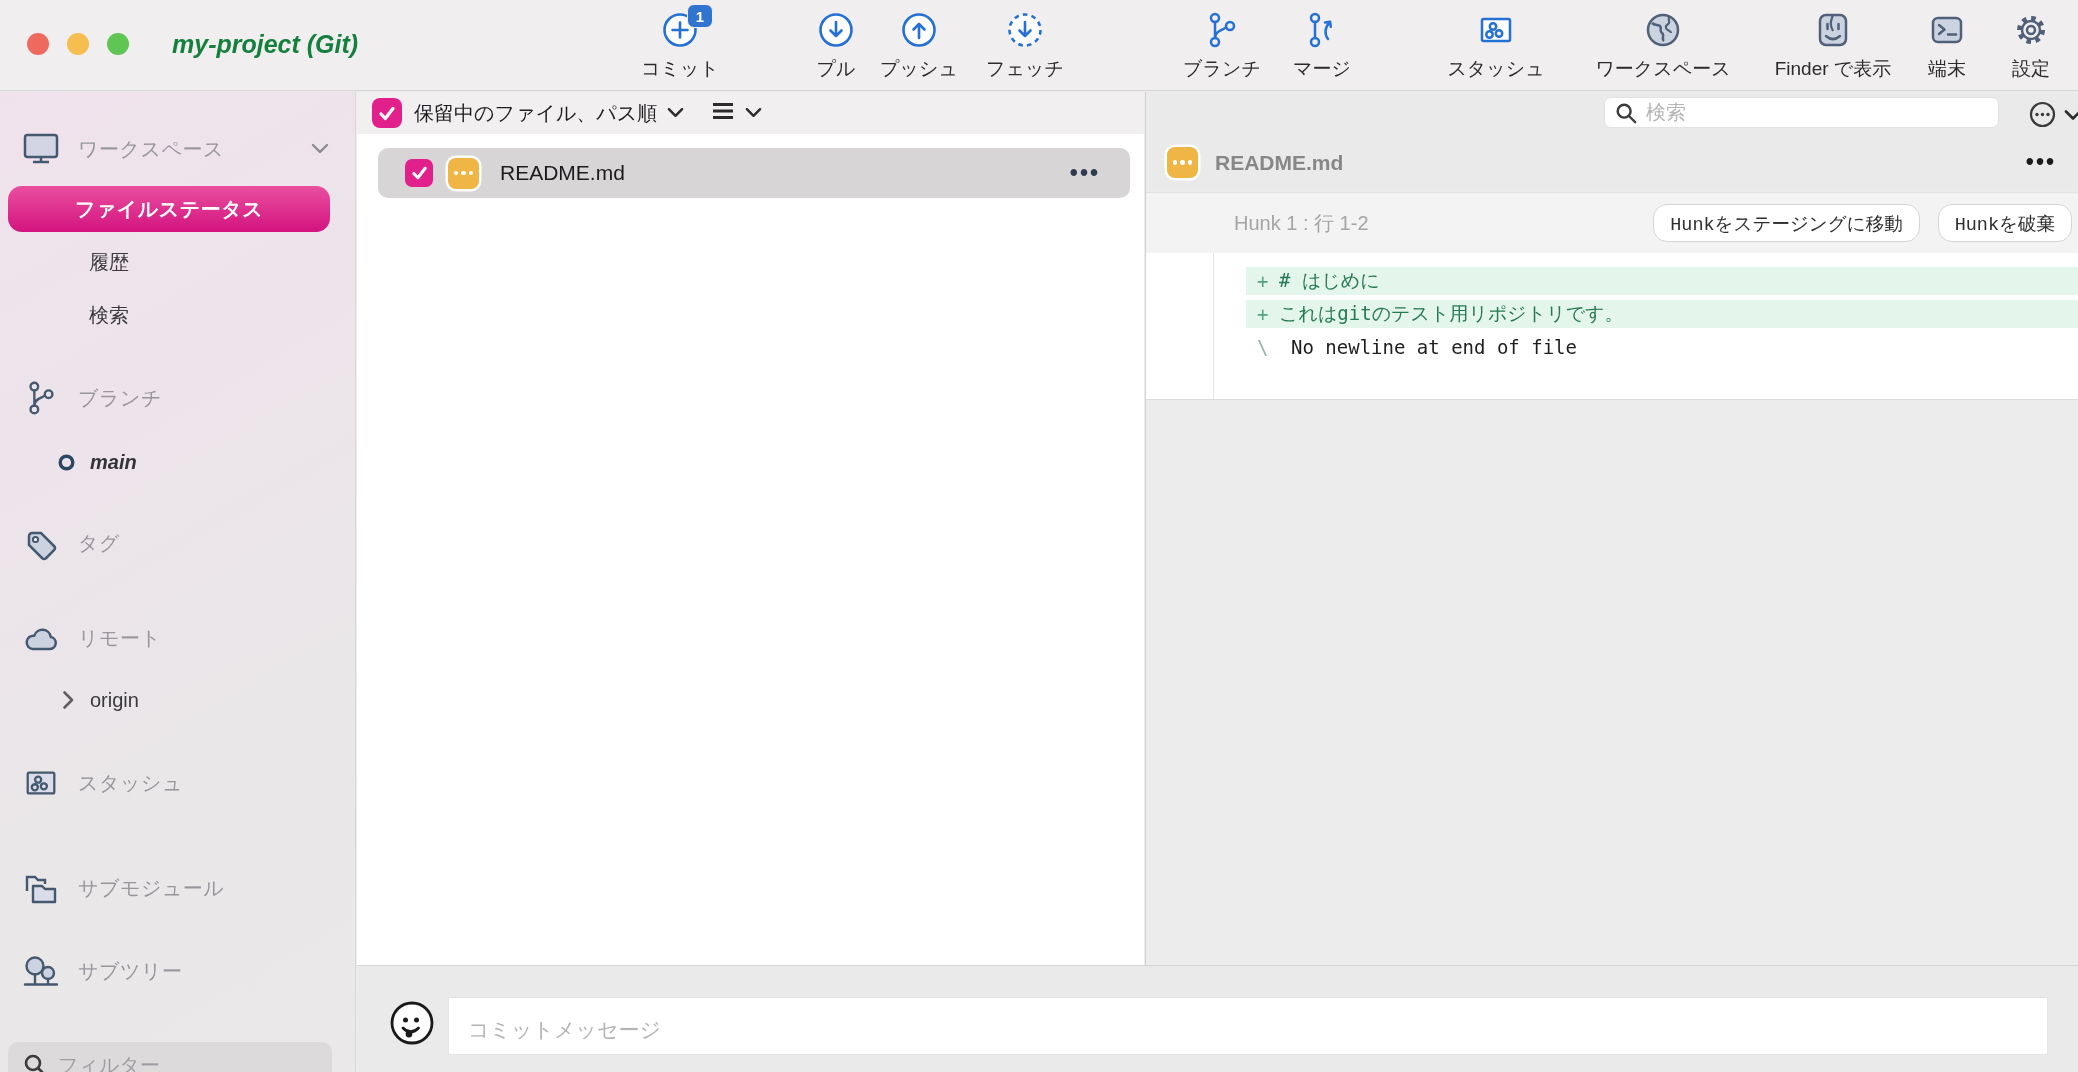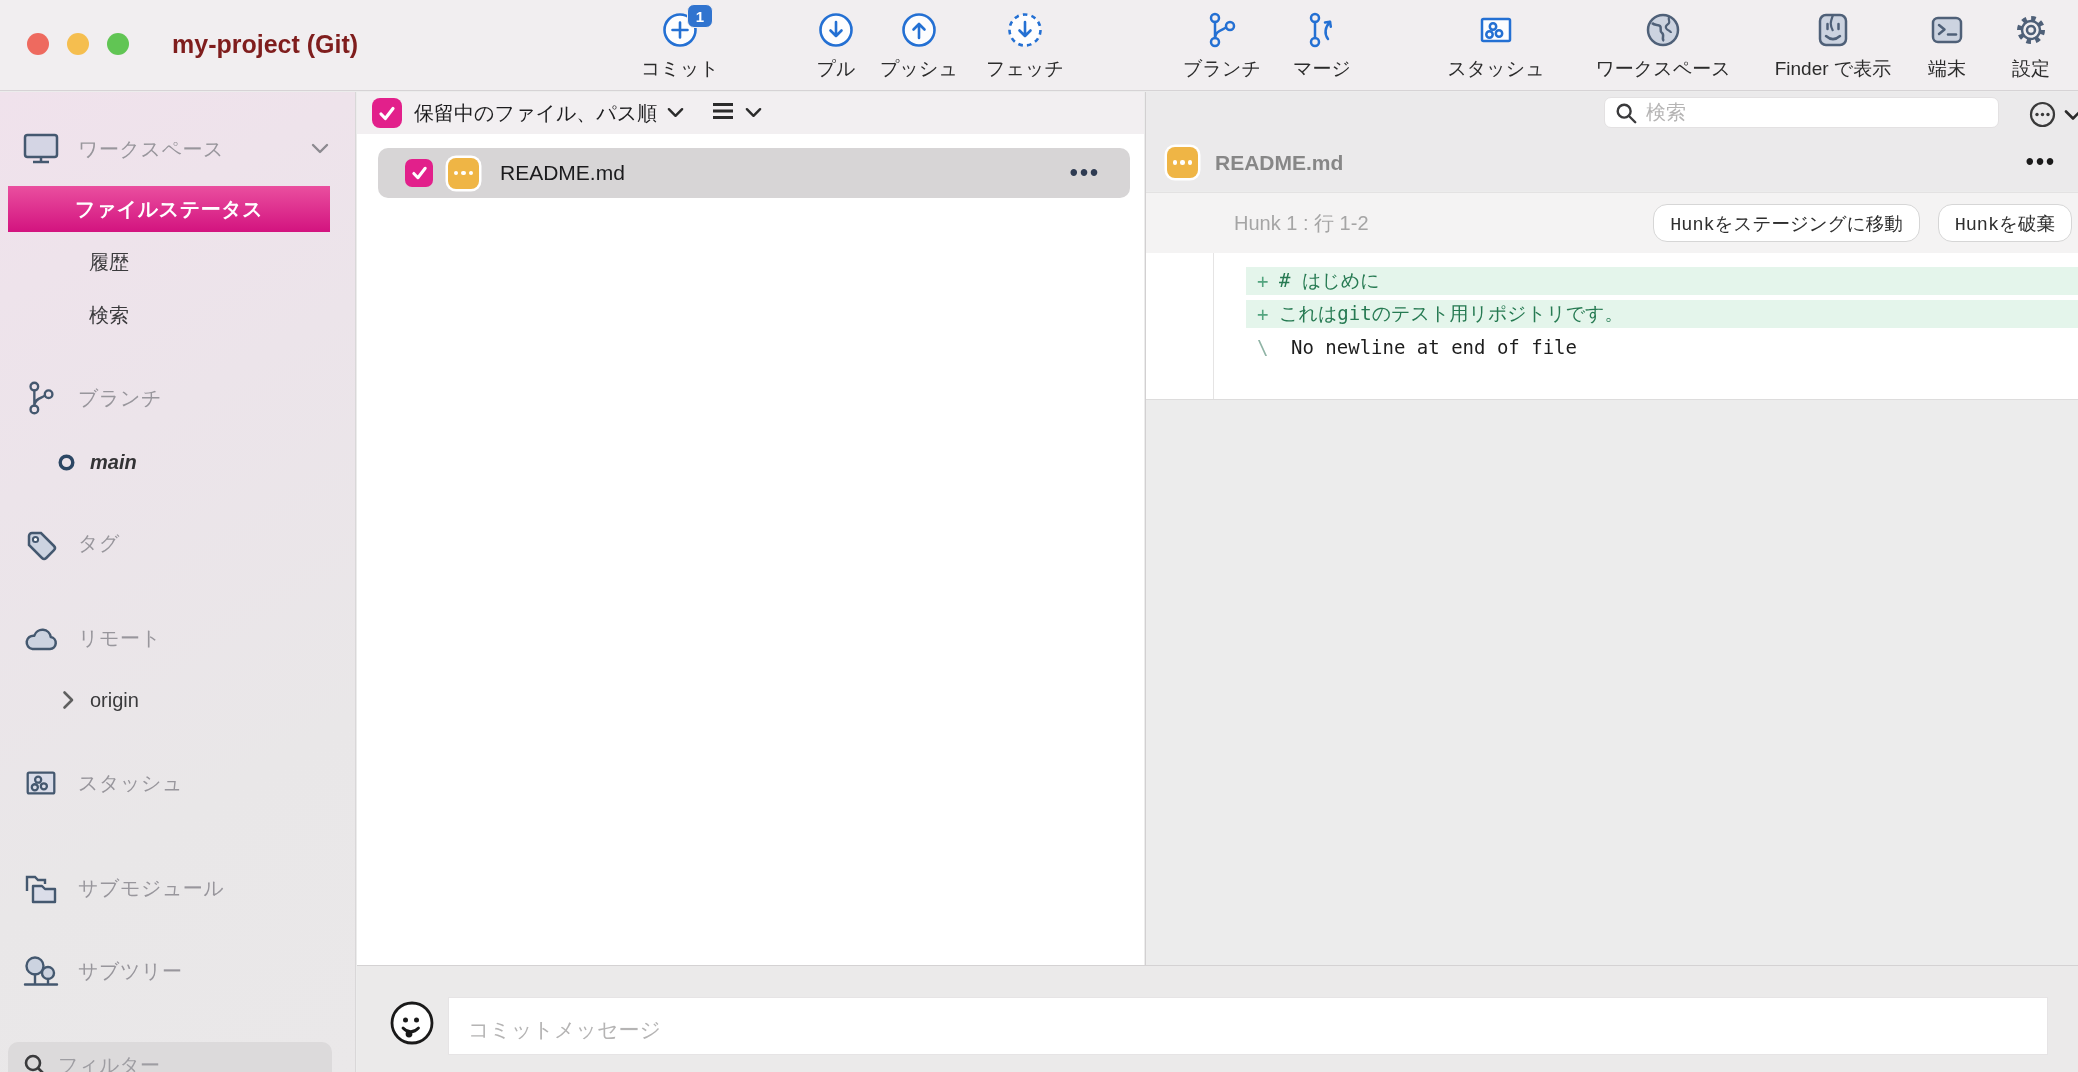--- a/index.html
+++ b/index.html
@@ -6,39 +6,39 @@
   html,body { width:2078px; height:1072px; }
   body { font-family:"Liberation Sans", sans-serif; background:#ececec; overflow:hidden; }
   #app { position:relative; width:2078px; height:1072px; background:#ececec; }
 
   
   .toolbar { position:absolute; top:0; left:0; right:0; height:91px;
              background:#f1eef0; border-bottom:1px solid #d6d3d5; }
   .traffic { position:absolute; left:27px; top:33px; display:flex; gap:18px; }
   .traffic span { width:22px; height:22px; border-radius:50%; display:block; }
   .light-red{ background:#ee6a5f; } .light-yellow{ background:#f5be4f; } .light-green{ background:#61c554; }
-  .win-title { position:absolute; left:172px; top:30px; font-size:25px; font-weight:700; color:#7f1d1d; }
+  .win-title { position:absolute; left:172px; top:30px; font-size:25px; font-weight:700; color:#15803d;font-style:italic; }
   .tbtn { position:absolute; top:9px; display:flex; flex-direction:column; align-items:center; gap:5px; cursor:default; }
   .tbtn .tlabel { font-size:19px; color:#2b2b2b; white-space:nowrap; }
   .tbtn .ticon { position:relative; height:42px; display:flex; align-items:center; justify-content:center; }
   .badge { position:absolute; top:-5px; right:-14px; min-width:26px; height:24px; background:#3174cf;
            border-radius:7px; color:#fff; font-size:15px; font-weight:700; display:flex;
            align-items:center; justify-content:center; padding:0 6px; border:1.5px solid #f1eef0; }
 
   
   .sidebar { position:absolute; top:92px; left:0; width:356px; bottom:0; overflow:hidden;
              background:linear-gradient(150deg,#f0e2ec 0%,#ece4ea 35%,#e9e7e8 70%,#eae8e9 100%);
              border-right:1px solid #d9d7d8; }
   .side-row { position:absolute; left:0; width:100%; height:42px; display:flex; align-items:center; }
   .side-row .sicon { width:42px; margin-left:20px; display:flex; justify-content:center; }
   .side-row .slabel { margin-left:16px; font-size:20px; color:#98969c; letter-spacing:.5px; }
   .side-row .chev { margin-left:auto; margin-right:26px; }
   .side-item { position:absolute; left:0; width:100%; height:40px; display:flex; align-items:center;text-align:center; }
   .side-item .ilabel { font-size:20px; color:#3a3a3c; }
-  .pill { position:absolute; left:8px; right:25px; top:94px; height:46px; border-radius:0;
+  .pill { position:absolute; left:8px; right:25px; top:94px; height:46px; border-radius:14px;
           background:linear-gradient(180deg,#ea4f9f 0%,#d3137f 100%);
           display:flex; align-items:center; justify-content:center;
           color:#fff; font-size:20px; font-weight:700; letter-spacing:.5px; }
   .filter-box { position:absolute; left:8px; right:23px; top:950px; height:46px; background:#dcdadb;
                 border-radius:10px; display:flex; align-items:center; padding-left:14px; }
   .filter-box input { border:none; outline:none; background:transparent; font-size:20px; width:240px;
                       margin-left:10px; color:#3a3a3c; font-family:"Liberation Sans",sans-serif; }
   .filter-box input::placeholder { color:#9e9da2; }
 
   

